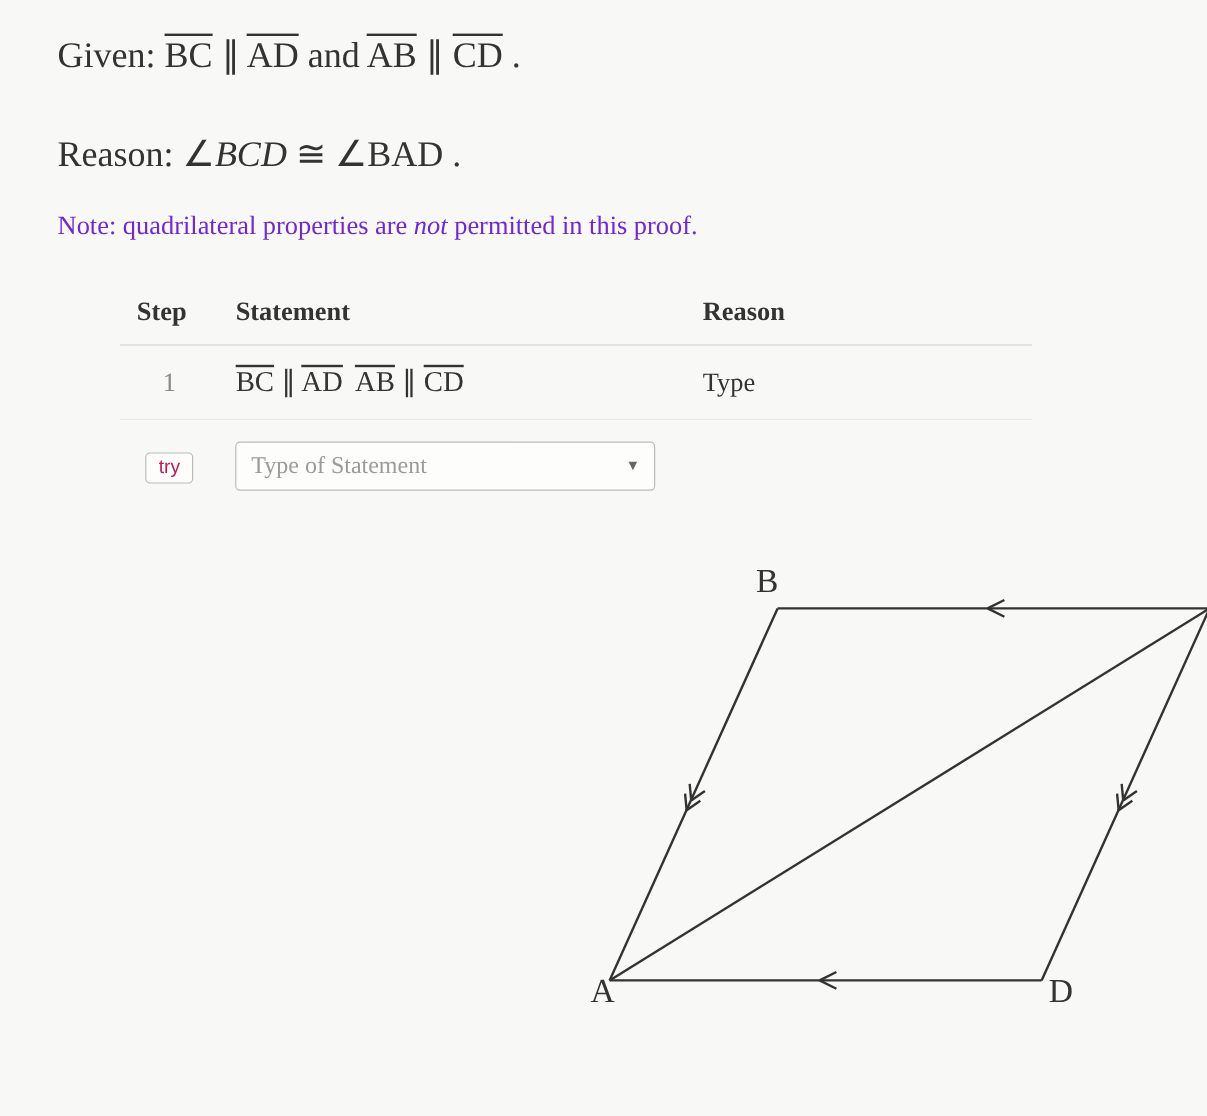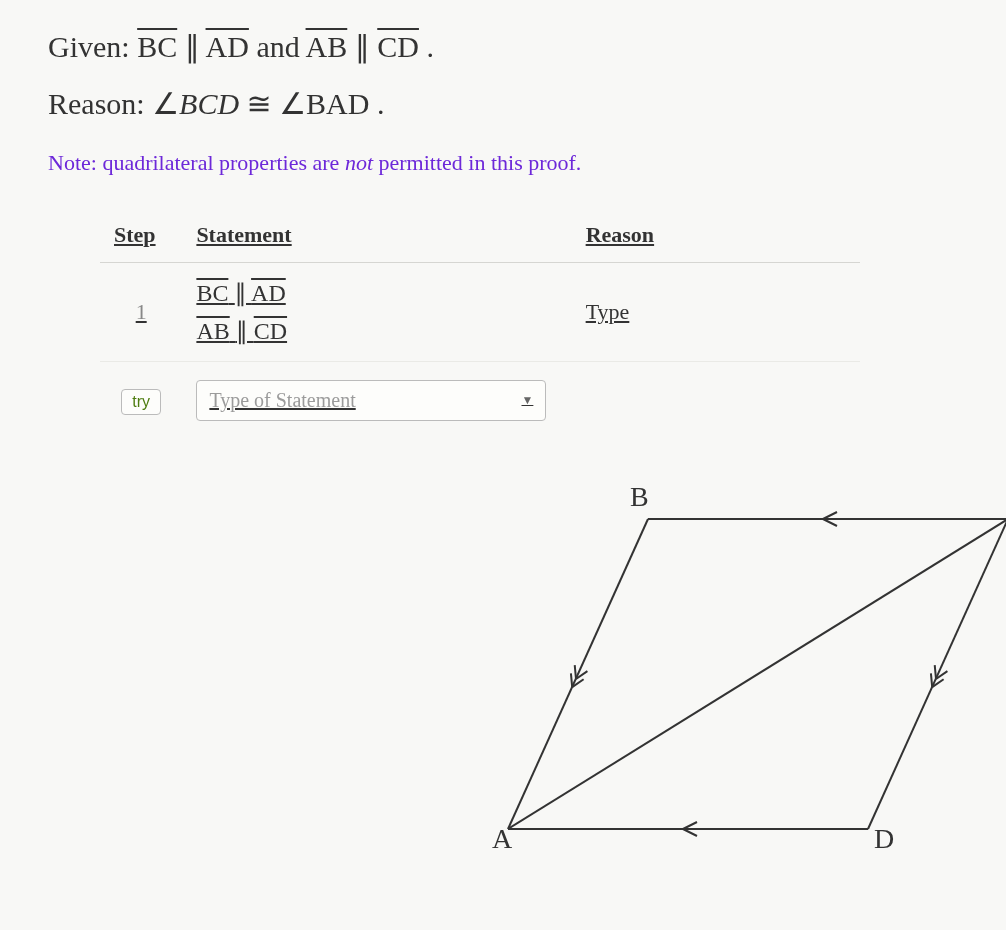--- a/index.html
+++ b/index.html
@@ -7,65 +7,64 @@
       width: 1006px;
       height: 930px;
       background: #f8f8f6;
       font-family: Georgia, 'Times New Roman', serif;
       padding: 24px 48px;
       color: #333;
     }
     .given-line, .prove-line {
       font-size: 30px;
       color: #333;
-      margin-bottom: 12px;
+      margin-bottom: 37px;
       line-height: 1.5;
     }
     .prove-line { margin-bottom: 24px; }
     .note-line {
       font-size: 22px;
       color: #6d28d9;
       margin-bottom: 36px;
     }
     .note-line .italic { font-style: italic; }
     .overline {
       text-decoration: overline;
       text-decoration-thickness: 1.5px;
     }
     .proof-table {
       margin-left: 52px;
       border-collapse: collapse;
       width: 760px;
-      text-decoration: underline;
     }
     .proof-table th {
       text-align: left;
       font-weight: bold;
       font-size: 22px;
       padding: 10px 14px 14px 14px;
       border-bottom: 1px solid #d6d6d2;
       color: #333;
     }
     .proof-table td {
       padding: 16px 14px;
       border-bottom: 1px solid #eaeae6;
       vertical-align: middle;
       font-size: 22px;
     }
     .step-col { width: 80px; text-align: center; color: #888; font-size: 18px; }
     .statement-col { width: 350px; }
     .reason-col { width: 280px; }
-    .math-stack { display: flex; flex-direction: column; gap: 10px; font-size: 24px; }
+    .math-stack { display: flex; gap: 10px; font-size: 24px; }
     .try-btn {
       display: inline-block;
       border: 1px solid #bbb;
       border-radius: 4px;
       padding: 3px 10px;
       font-size: 16px;
-      color: #4d7c0f;
+      color: #be185d;
       background: #fdfdfb;
       font-family: Arial, sans-serif;
     }
     .dropdown {
       display: flex;
       align-items: center;
       justify-content: space-between;
       border: 1px solid #bbb;
       border-radius: 4px;
       background: #fdfdfb;

